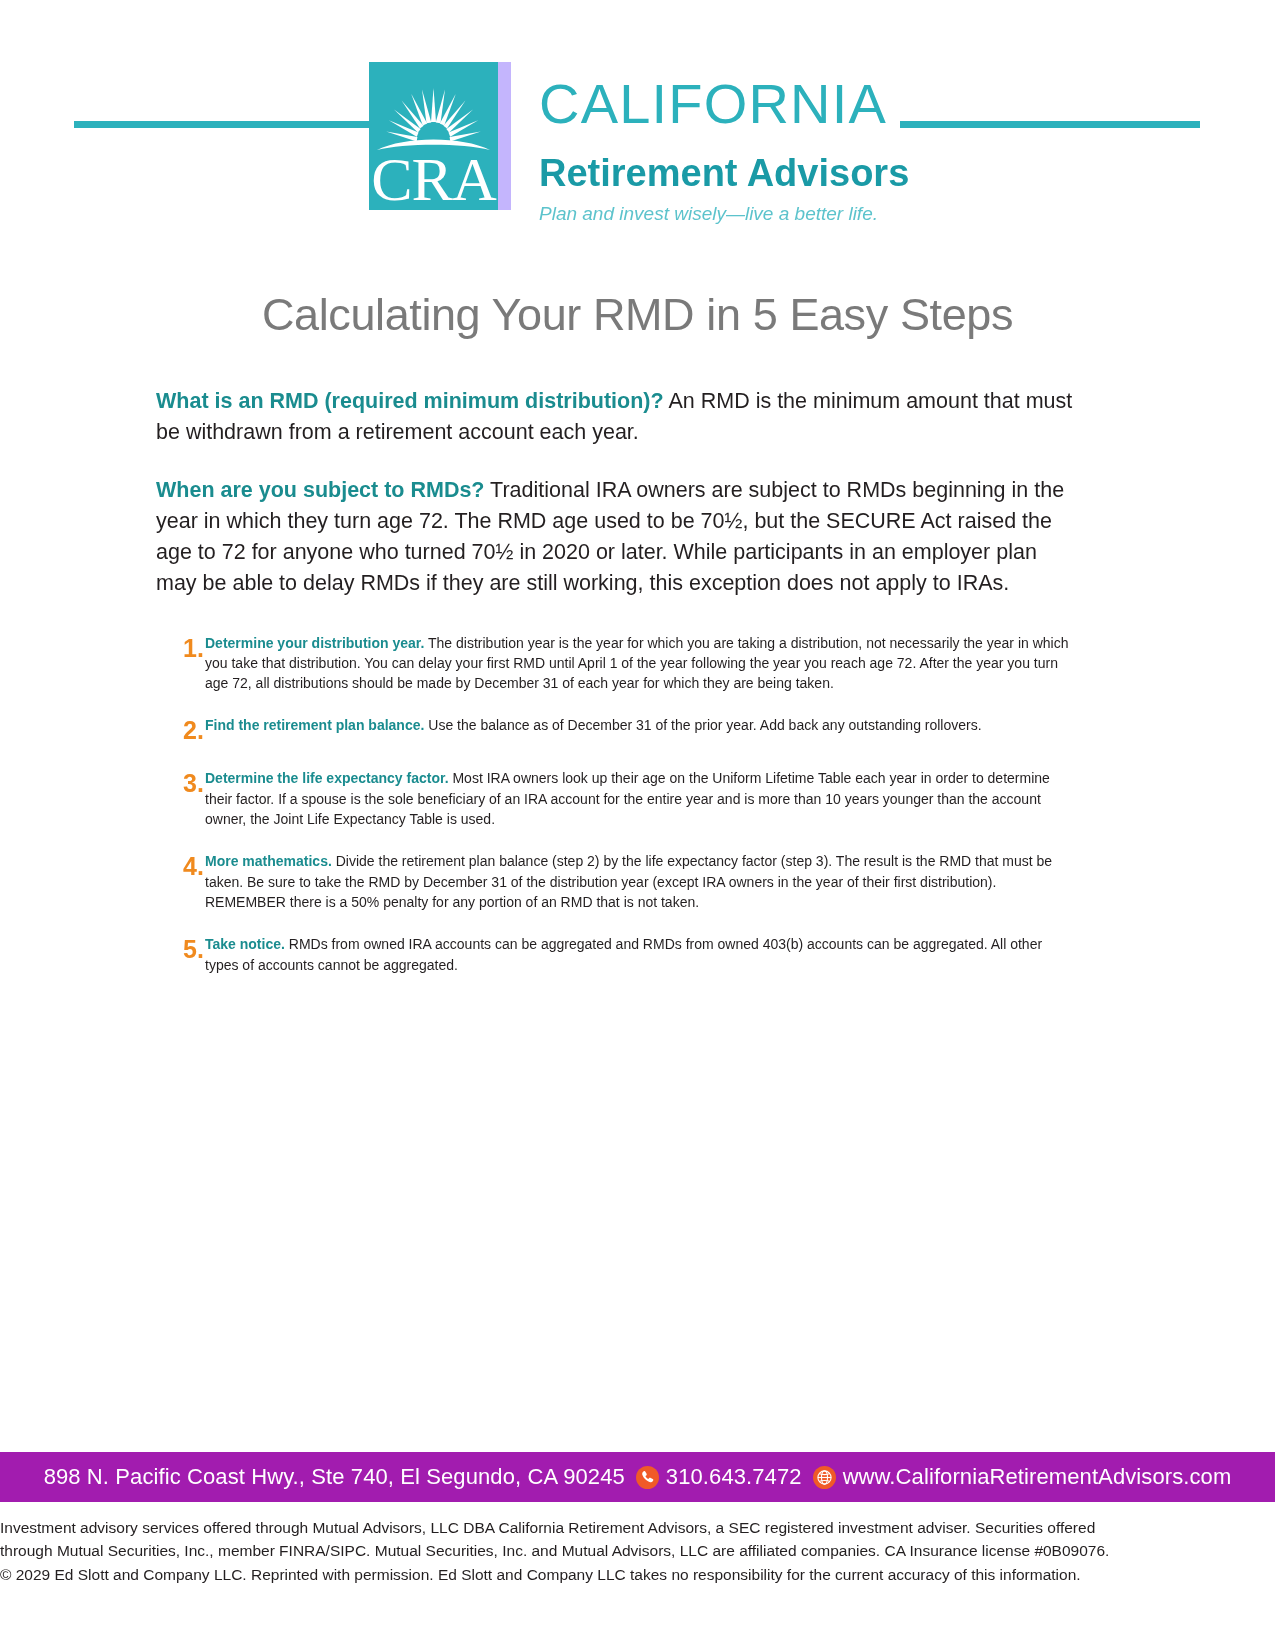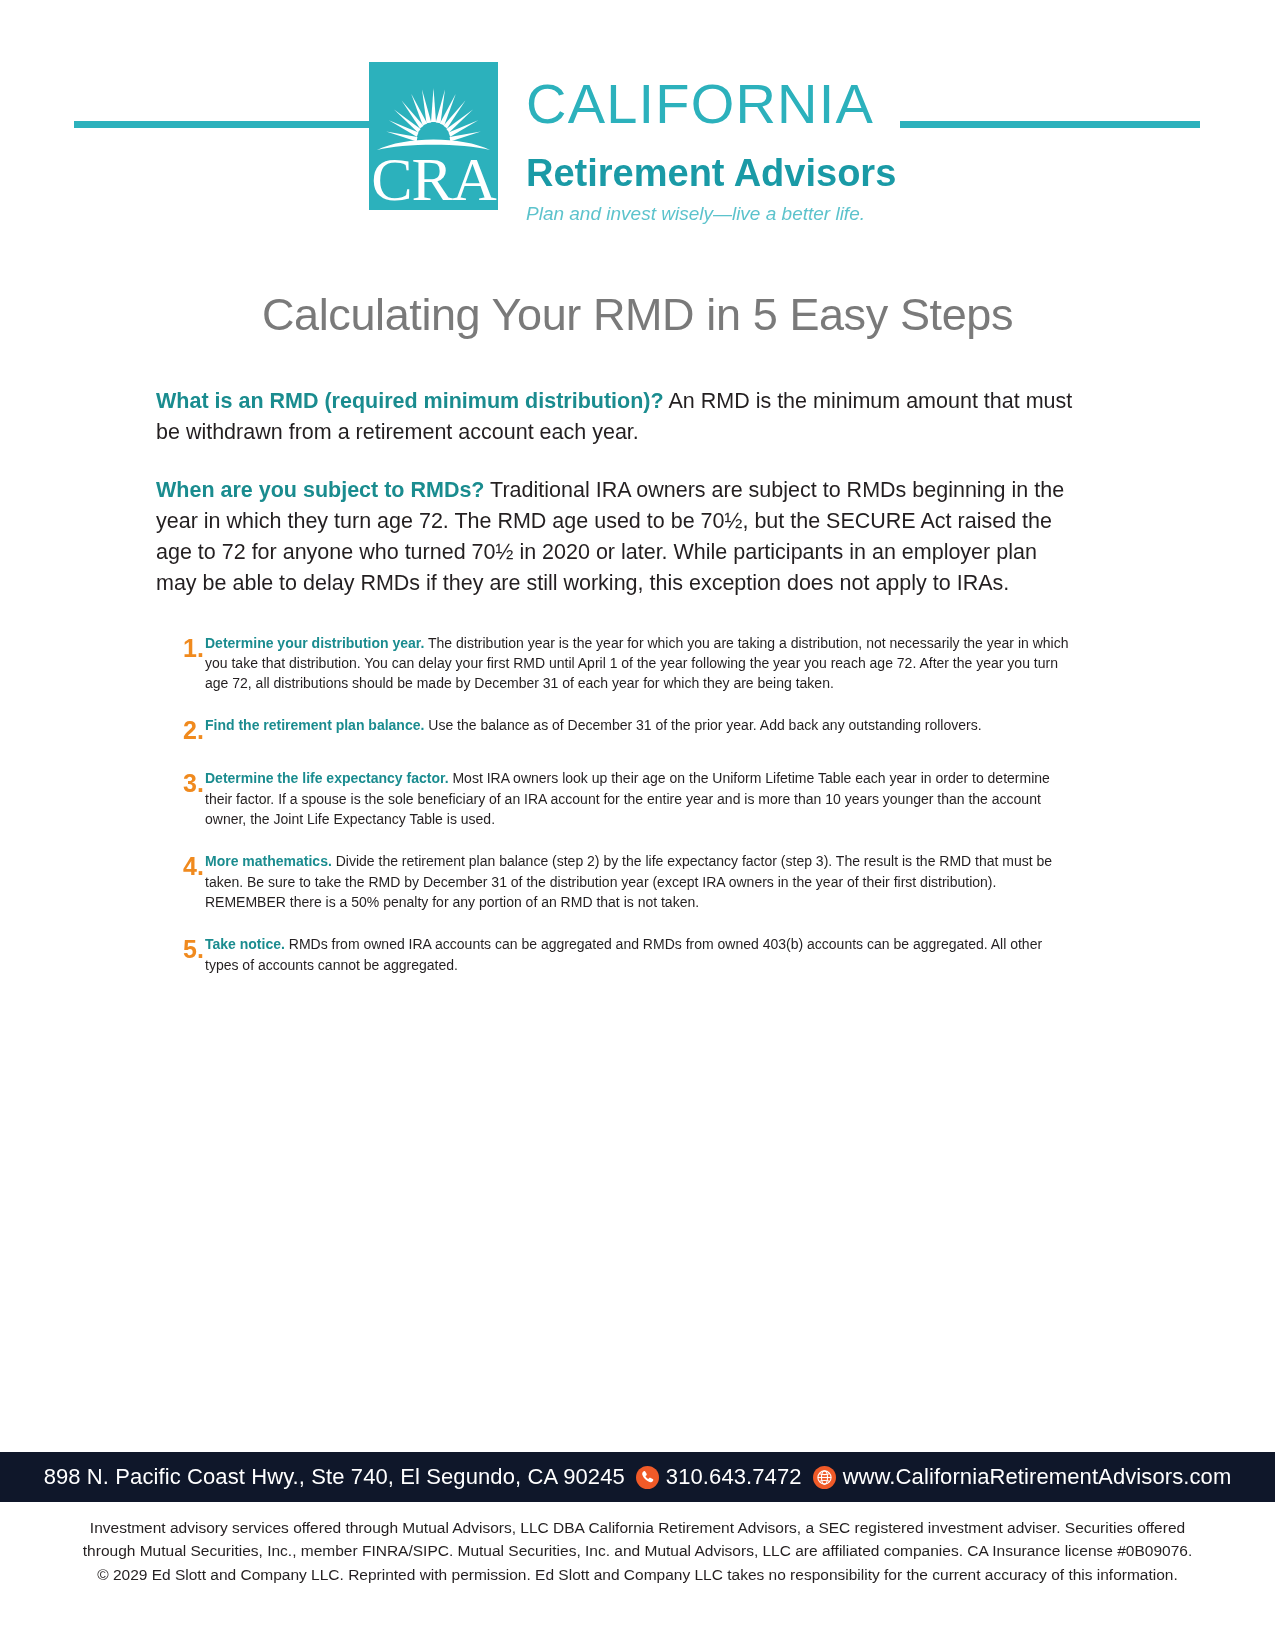--- a/index.html
+++ b/index.html
@@ -31,23 +31,23 @@
   .rule-right { left: 900px; width: 300px; }
 
   .logo-block {
     position: absolute;
     left: 369px;
     top: 62px;
     display: flex;
     align-items: flex-start;
   }
   .logo-mark {
-    width: 129px;
+    width: 142px;
     height: 148px;
-    background: #f97316;
+    background: #c4b5fd;
     position: relative;
     overflow: hidden;
     flex: none;
   }
   .logo-mark svg { display: block; }
 
   .logo-text {
     margin-left: 28px;
     padding-top: 14px;
   }
@@ -137,21 +137,21 @@
     font-weight: bold;
   }
 
   
   .footer-bar {
     position: absolute;
     left: 0;
     top: 1452px;
     width: 1275px;
     height: 50px;
-    background: #0f172a;
+    background: #a21caf;
     display: flex;
     align-items: center;
     justify-content: center;
   }
   .footer-line {
     display: flex;
     align-items: center;
     color: #ffffff;
     font-size: 22px;
     white-space: nowrap;
@@ -167,21 +167,21 @@
     position: relative;
     flex: none;
   }
   .ficon svg { position: absolute; left: 0; top: 0; }
 
   .disclaimer {
     position: absolute;
     left: 0;
     top: 1516px;
     width: 1275px;
-    text-align: center;
+    text-align: left;
     font-size: 15.5px;
     line-height: 1.5;
     color: #231f20;
   }
   .disclaimer div { white-space: nowrap; }
 </style>
 </head>
 <body>
 
 <div class="header">

